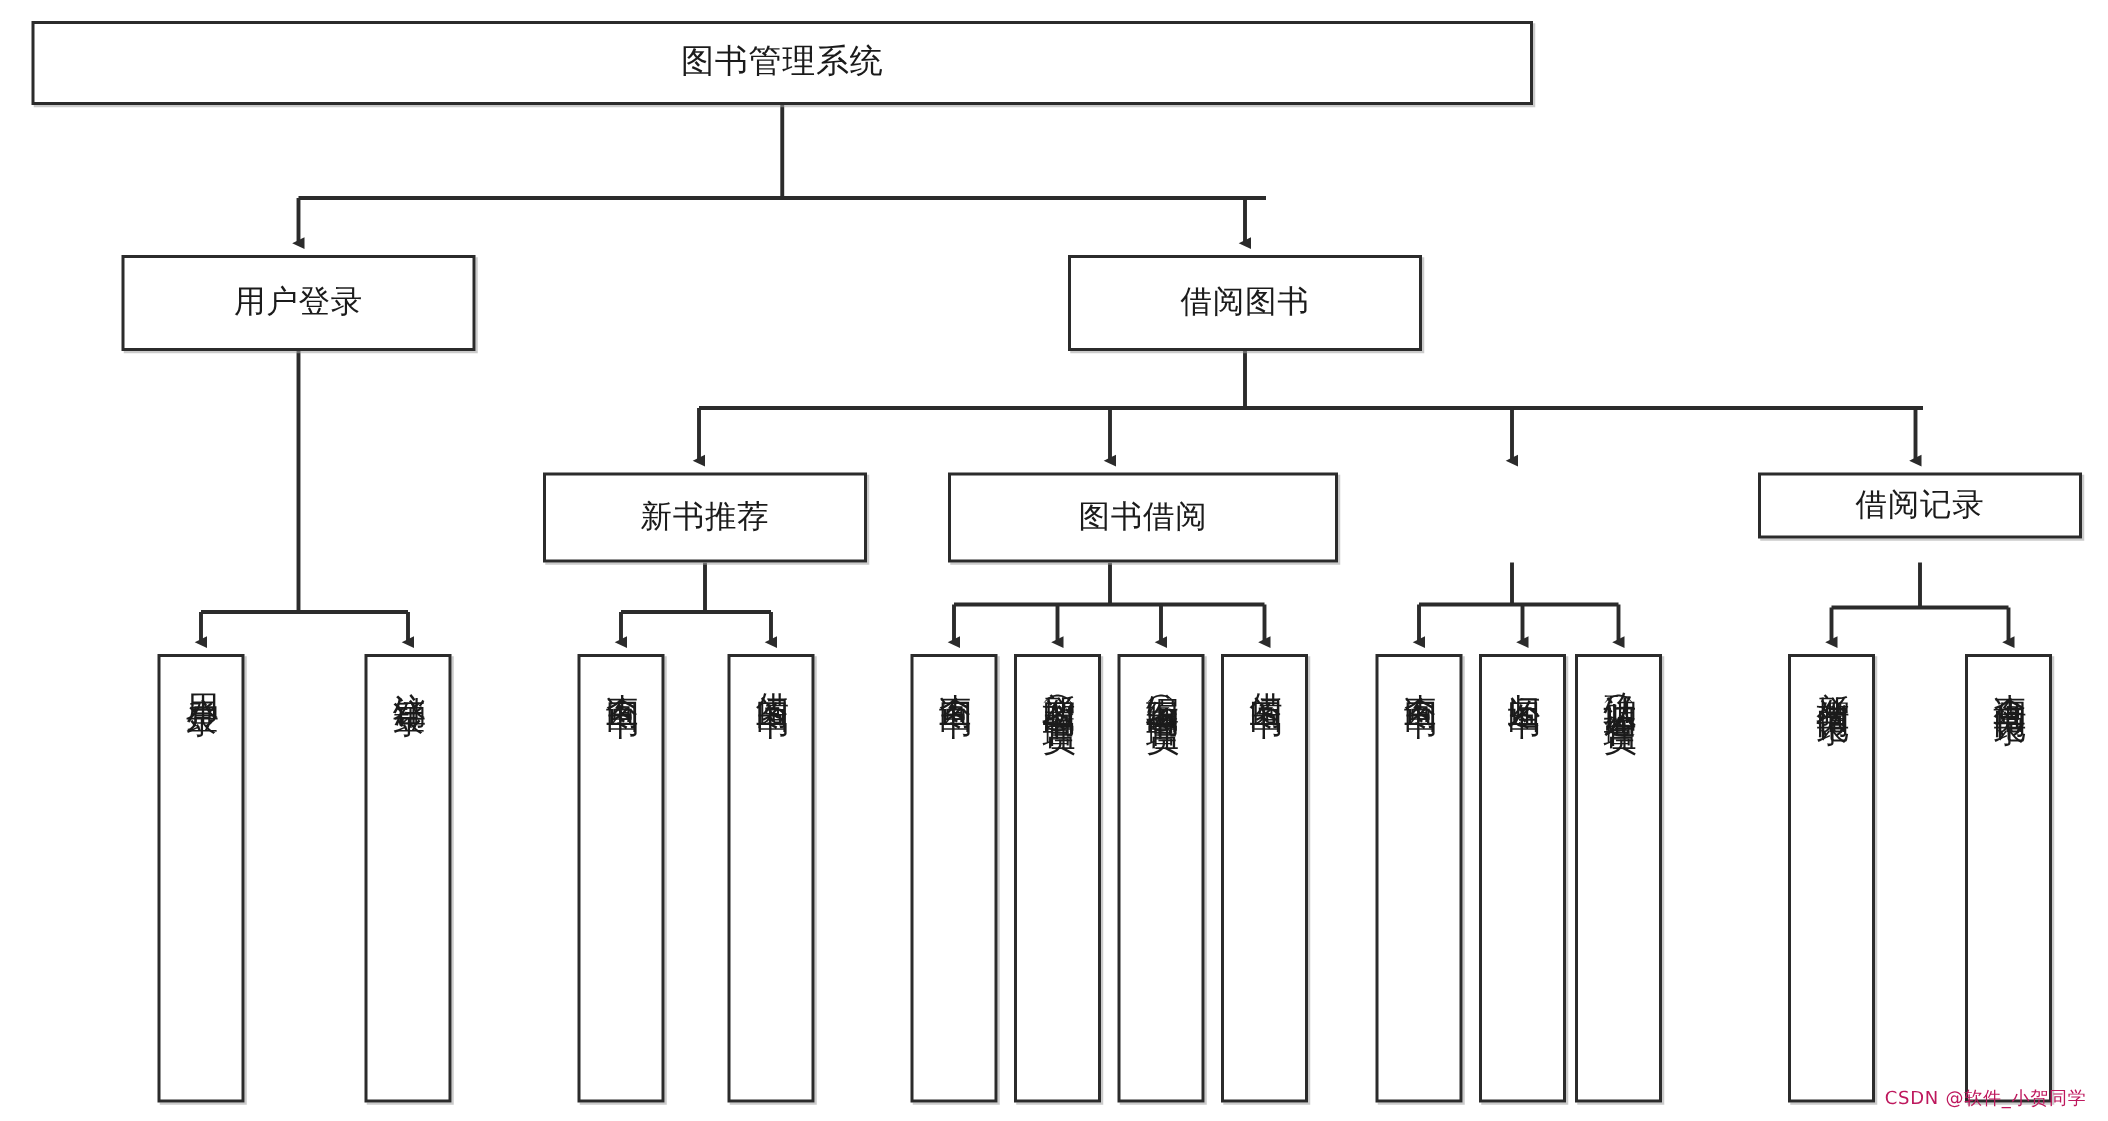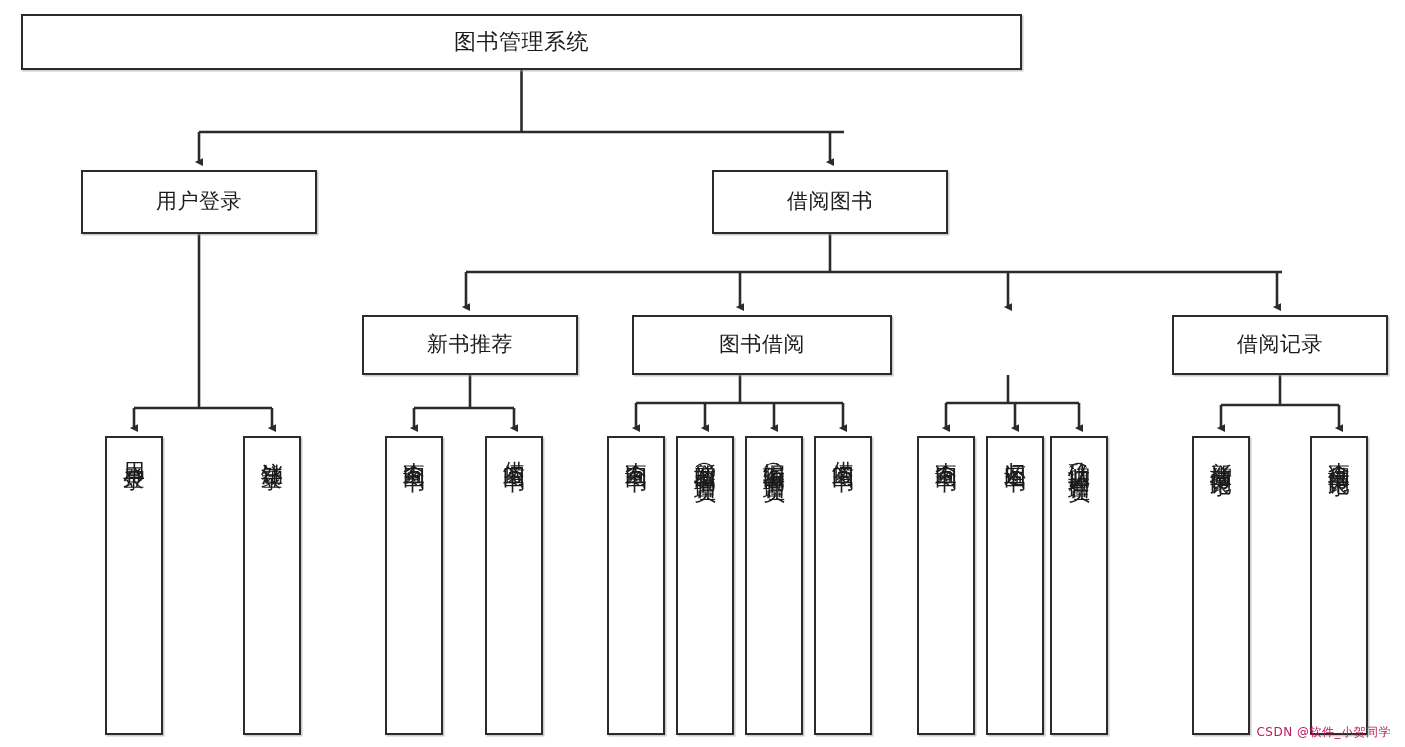--- a/index.html
+++ b/index.html
@@ -139,21 +139,21 @@
   <div class="node h" style="left:712px;top:170px;width:236px;height:64px;">
     <span class="label">借阅图书</span>
   </div>
 
   <div class="node h" style="left:362px;top:315px;width:216px;height:60px;">
     <span class="label">新书推荐</span>
   </div>
   <div class="node h" style="left:632px;top:315px;width:260px;height:60px;">
     <span class="label">图书借阅</span>
   </div>
-  <div class="node h" style="left:1172px;top:315px;width:216px;height:60px;">
+  <div class="node h" style="left:1172px;top:315px;width:216px;height:44px;">
     <span class="label">借阅记录</span>
   </div>
 
   <div class="node v" style="left:105px;top:436px;width:58px;height:299px;">
     <span class="label">用户登录</span>
   </div>
   <div class="node v" style="left:243px;top:436px;width:58px;height:299px;">
     <span class="label">注销登录</span>
   </div>
 

